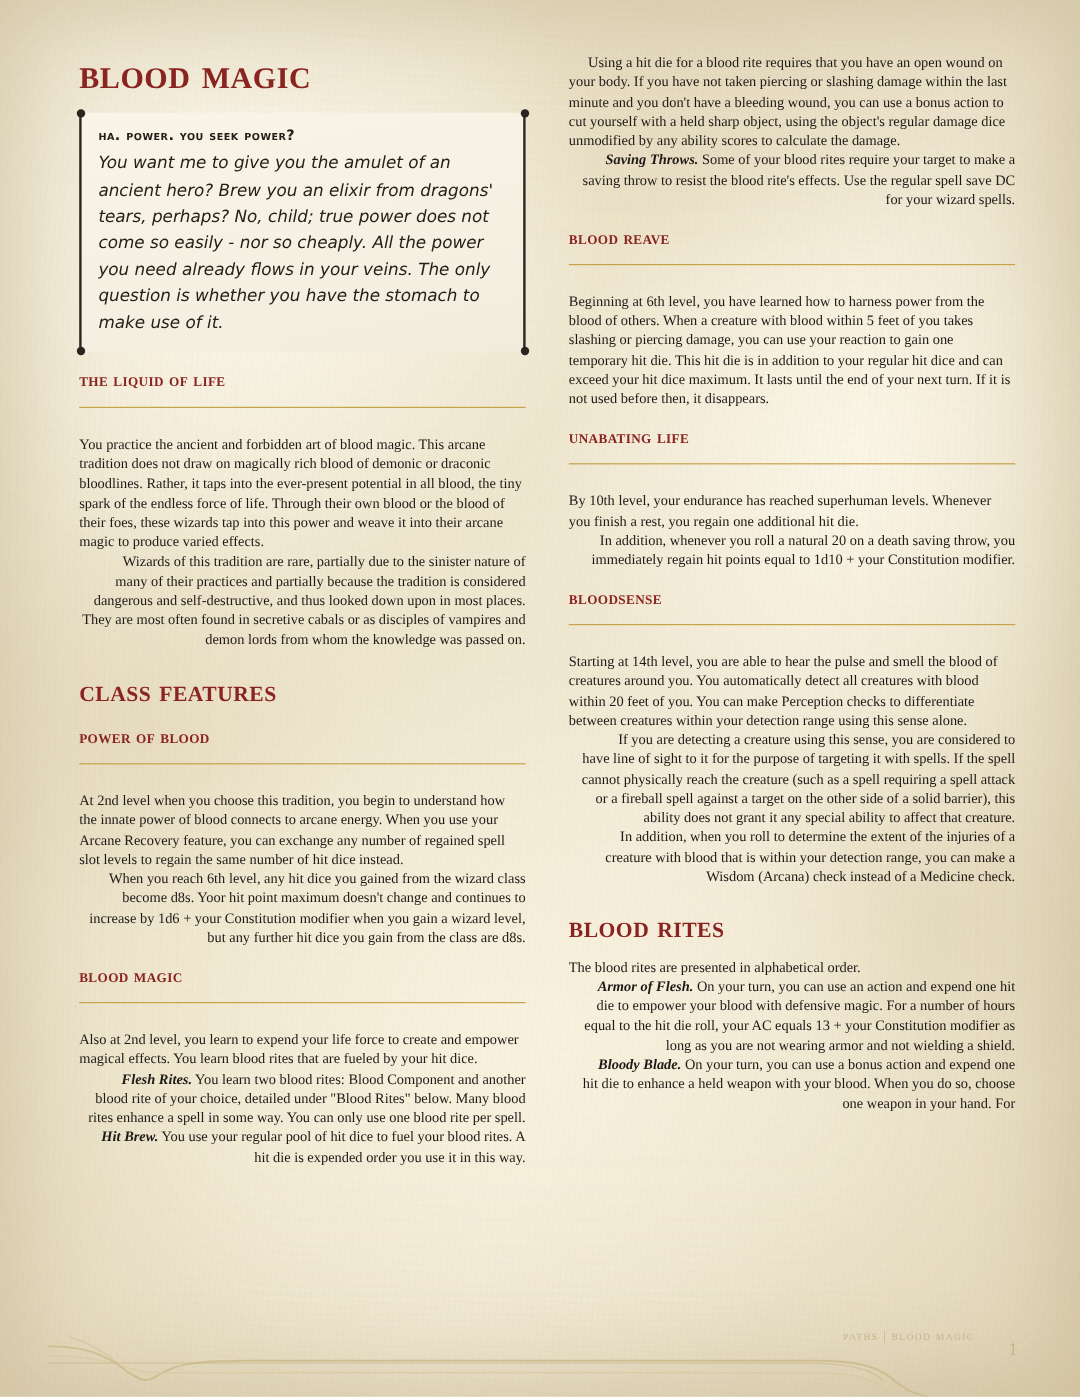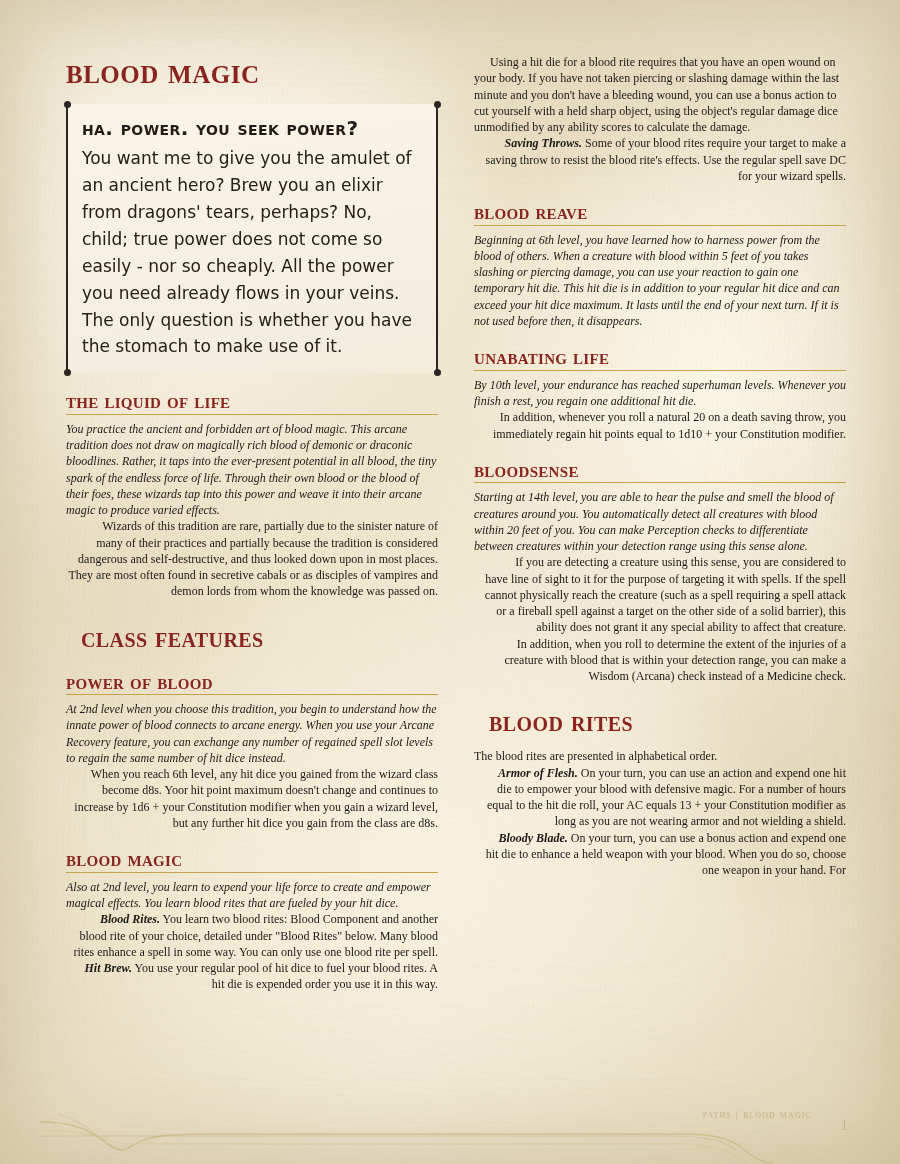--- a/index.html
+++ b/index.html
@@ -42,21 +42,21 @@
   }
   .vignette {
     position: absolute; inset: 0; pointer-events: none;
     box-shadow: inset 0 0 68px 16px rgba(176,156,114,.30),
                 inset 0 0 170px 40px rgba(196,178,138,.16);
   }
 
   
   .content {
     position: absolute;
-    left: 66px; top: 54px;
+    left: 66px; top: 44px;
     width: 780px;
     height: 1030px;
     display: flex;
     gap: 36px;
   }
   .col { width: 372px; }
 
   
   .doc-title {
     font-family: "Liberation Serif", "DejaVu Serif", serif;
@@ -93,72 +93,73 @@
     width: 7px; height: 7px;
     margin-left: -3.5px;
     border-radius: 50%;
     background: #2b2521;
   }
   .rule-v::before { top: -3px; }
   .rule-v::after  { bottom: -3px; }
 
   .quote-title {
     font-family: "DejaVu Sans", "Liberation Sans", sans-serif;
-    font-size: 20px;
+    font-size: 12px;
     font-weight: 700;
     font-variant: small-caps;
     text-transform: lowercase;
     letter-spacing: .4px;
     color: #221c18;
     margin: 0 0 5px 0;
   }
   .quote-body {
     font-family: "DejaVu Sans", "Liberation Sans", sans-serif;
-    font-size: 17px;
+    font-style: italic;
+    font-size: 14px;
     line-height: 1.58;
     color: #262019;
     margin: 0;
   }
 
   
   h2.section-major {
-    font-size: 29px;
+    font-size: 25px;
     font-weight: 700;
     color: #8a2420;
     font-variant: small-caps;
     text-transform: lowercase;
     letter-spacing: .4px;
     line-height: 1.1;
-    margin: 22px 0 10px 15px;
+    margin: 22px 0 10px 0;
   }
   h3.section-head {
-    font-size: 22px;
+    font-size: 16px;
     font-weight: 700;
     color: #8a2420;
     font-variant: small-caps;
     text-transform: lowercase;
     letter-spacing: .3px;
     line-height: 1.12;
     margin: 16px 0 2px 0;
-    padding-bottom: 0;
+    padding-bottom: 12px;
     border-bottom: 1.6px solid #c5a349;
   }
   h3.section-head.first { margin-top: 0; }
 
   
   p.body {
     font-size: 12px;
     line-height: 1.355;
     color: #1d1a16;
     margin: 0;
     text-align: left;
     hyphens: none;
   }
   p.body + p.body { text-indent: 16px; margin-top: 0; text-align: right; }
-  p.body.lead { margin-top: 6px; font-style: italic; }
+  p.body.lead { margin-top: 22px; }
   .run-in {
     font-weight: 700;
     font-style: italic;
   }
   .ital { }
 
   
   .footer {
     position: absolute;
     left: 0; right: 0; bottom: 0;
@@ -210,21 +211,21 @@
       <p class="body">Wizards of this tradition are rare, partially due to the sinister nature of many of their practices and partially because the tradition is considered dangerous and self-destructive, and thus looked down upon in most places. They are most often found in secretive cabals or as disciples of vampires and demon lords from whom the knowledge was passed on.</p>
 
       <h2 class="section-major">Class Features</h2>
 
       <h3 class="section-head">Power of Blood</h3>
       <p class="body lead">At 2nd level when you choose this tradition, you begin to understand how the innate power of blood connects to arcane energy. When you use your Arcane Recovery feature, you can exchange any number of regained spell slot levels to regain the same number of hit dice instead.</p>
       <p class="body">When you reach 6th level, any hit dice you gained from the wizard class become d8s. Yoor hit point maximum doesn't change and continues to increase by 1d6 + your Constitution modifier when you gain a wizard level, but any further hit dice you gain from the class are d8s.</p>
 
       <h3 class="section-head">Blood Magic</h3>
       <p class="body lead">Also at 2nd level, you learn to expend your life force to create and empower magical effects. You learn blood rites that are fueled by your hit dice.</p>
-      <p class="body"><span class="run-in">Blood Rites.</span><span> You learn two blood rites: Blood Component and another blood rite of your choice, detailed under "Blood Rites" below. Many blood rites enhance a spell in some way. You can only use one blood rite per spell.</span></p>
+      <p class="body"><span class="run-in">Flesh Rites.</span><span> You learn two blood rites: Blood Component and another blood rite of your choice, detailed under "Blood Rites" below. Many blood rites enhance a spell in some way. You can only use one blood rite per spell.</span></p>
       <p class="body"><span class="run-in">Hit Brew.</span><span> You use your regular pool of hit dice to fuel your blood rites. A hit die is expended order you use it in this way.</span></p>
     </div>
 
     <div class="col">
 
       <p class="body" style="text-indent:16px">Using a hit die for a blood rite requires that you have an open wound on your body. If you have not taken piercing or slashing damage within the last minute and you don't have a bleeding wound, you can use a bonus action to cut yourself with a held sharp object, using the object's regular damage dice unmodified by any ability scores to calculate the damage.</p>
       <p class="body"><span class="run-in">Saving Throws.</span><span> Some of your blood rites require your target to make a saving throw to resist the blood rite's effects. Use the regular spell save DC for your wizard spells.</span></p>
 
       <h3 class="section-head">Blood Reave</h3>
       <p class="body lead">Beginning at 6th level, you have learned how to harness power from the blood of others. When a creature with blood within 5 feet of you takes slashing or piercing damage, you can use your reaction to gain one temporary hit die. This hit die is in addition to your regular hit dice and can exceed your hit dice maximum. It lasts until the end of your next turn. If it is not used before then, it disappears.</p>

